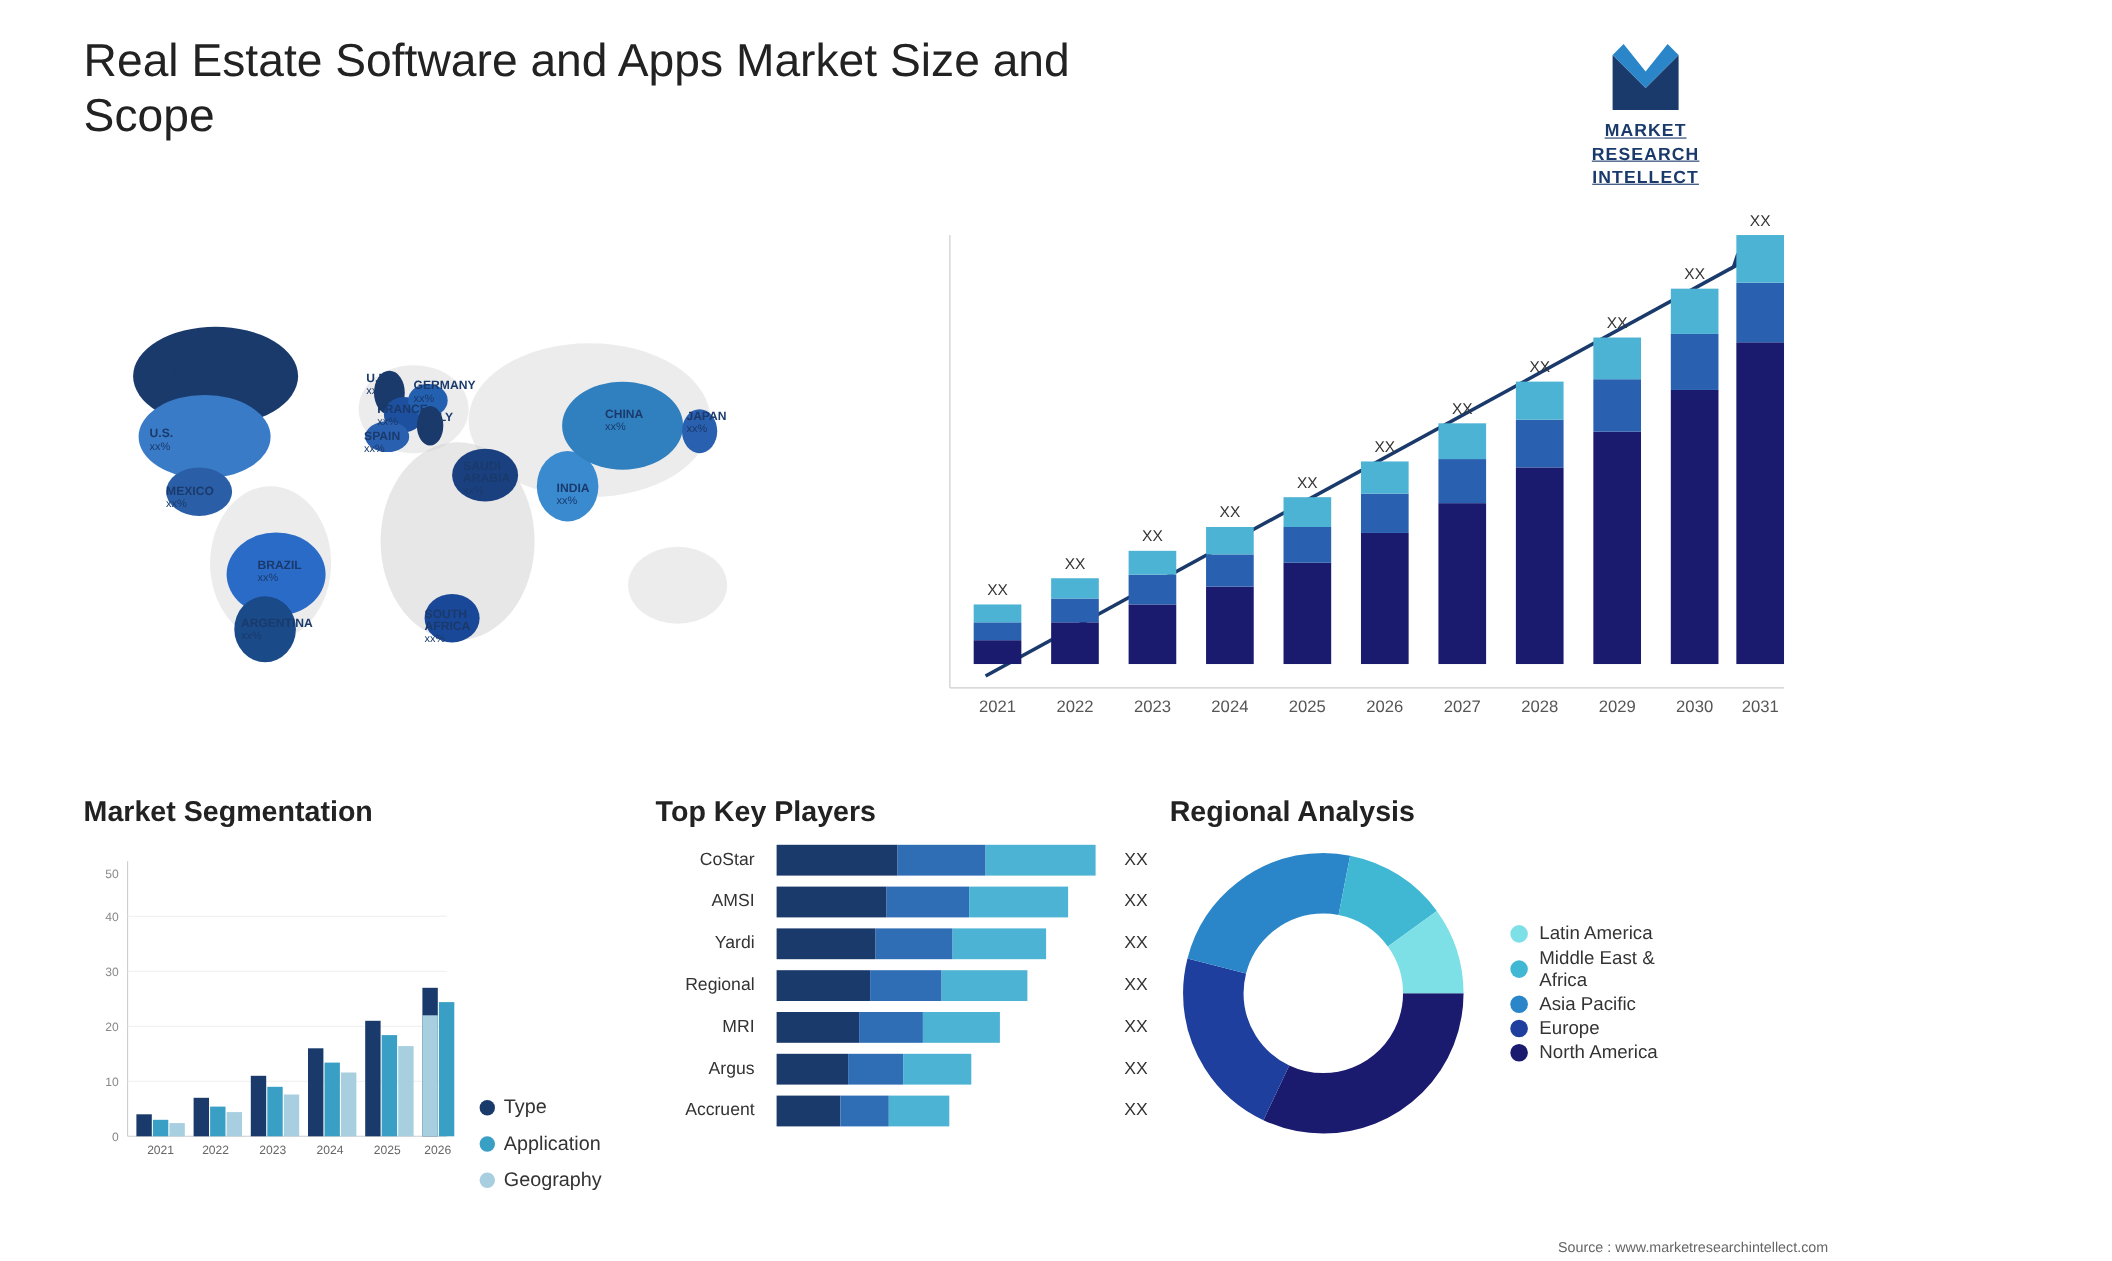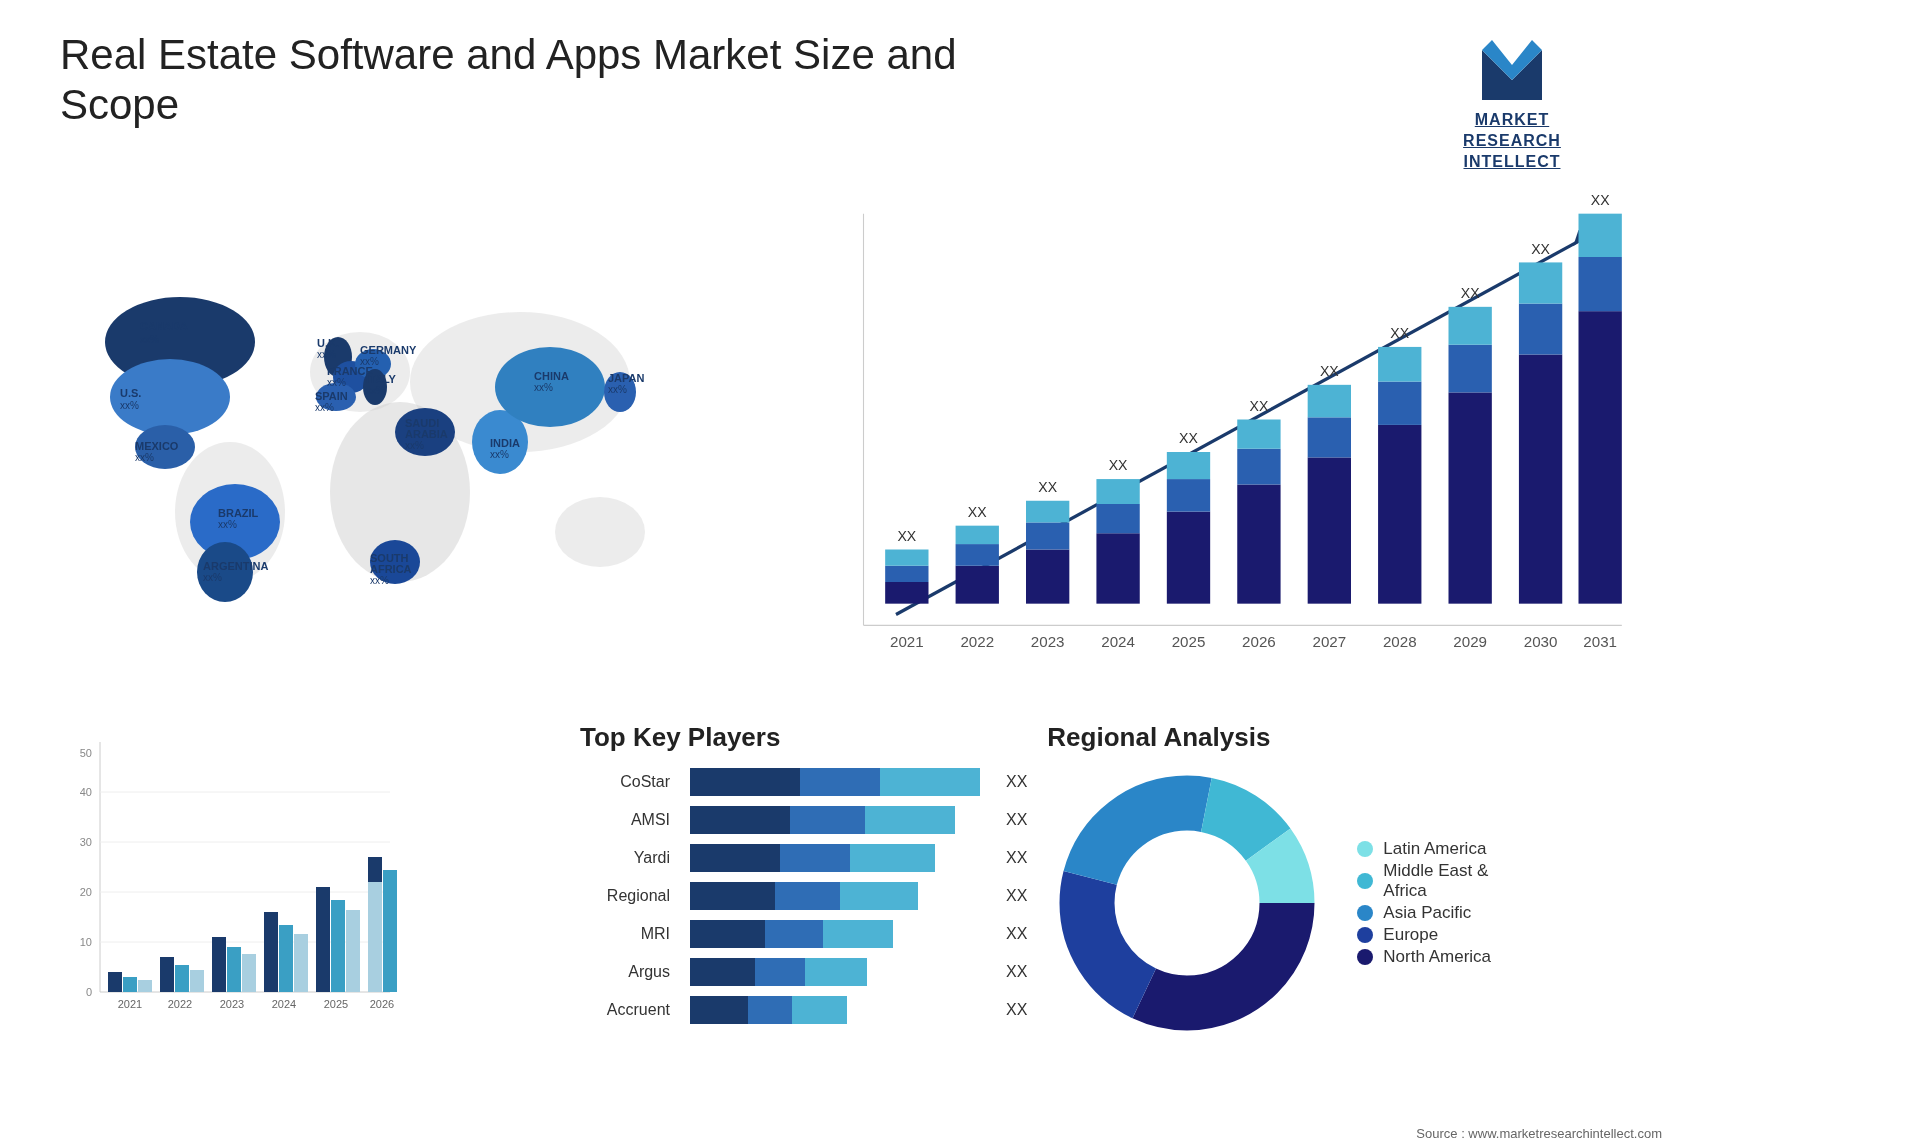--- a/index.html
+++ b/index.html
@@ -7,21 +7,21 @@
       width: 1920px;
       height: 1146px;
       background: #ffffff;
       font-family: 'Arial', sans-serif;
       overflow: hidden;
     }
 
     .page-container {
       width: 1722px;
       height: 1146px;
-      padding: 30px 60px;
+      padding: 30px 76px;
       position: relative;
     }
 
     
     .header {
       display: flex;
       justify-content: space-between;
       align-items: flex-start;
       margin-bottom: 20px;
     }
@@ -430,20 +430,21 @@
         <text x="620" y="420" text-anchor="middle" font-size="14" fill="#555">2029</text>
         <text x="685" y="420" text-anchor="middle" font-size="14" fill="#555">2030</text>
         <text x="740" y="420" text-anchor="middle" font-size="14" fill="#555">2031</text>
       </svg>
     </div>
   </div>
 
   <div class="bottom-content">
 
     <div class="segmentation-section">
+      <h2 class="section-title">Market Segmentation</h2>
       <div class="seg-chart-container">
         <svg class="seg-svg" viewBox="0 0 340 300">
 
           <line x1="40" y1="10" x2="40" y2="260" stroke="#ccc" stroke-width="1"></line>
           <line x1="40" y1="260" x2="330" y2="260" stroke="#ccc" stroke-width="1"></line>
 
           <line x1="40" y1="210" x2="330" y2="210" stroke="#eee" stroke-width="1"></line>
           <line x1="40" y1="160" x2="330" y2="160" stroke="#eee" stroke-width="1"></line>
           <line x1="40" y1="110" x2="330" y2="110" stroke="#eee" stroke-width="1"></line>
           <line x1="40" y1="60" x2="330" y2="60" stroke="#eee" stroke-width="1"></line>
@@ -480,20 +481,34 @@
           <rect x="308" y="150" width="14" height="110" fill="#a8cfe0"></rect>
 
           <text x="70" y="276" text-anchor="middle" font-size="11" fill="#666">2021</text>
           <text x="120" y="276" text-anchor="middle" font-size="11" fill="#666">2022</text>
           <text x="172" y="276" text-anchor="middle" font-size="11" fill="#666">2023</text>
           <text x="224" y="276" text-anchor="middle" font-size="11" fill="#666">2024</text>
           <text x="276" y="276" text-anchor="middle" font-size="11" fill="#666">2025</text>
           <text x="322" y="276" text-anchor="middle" font-size="11" fill="#666">2026</text>
         </svg>
 
+        <div class="seg-legend">
+          <div class="legend-item">
+            <div class="legend-dot" style="background:#1a3a6b;"></div>
+            <span>Type</span>
+          </div>
+          <div class="legend-item">
+            <div class="legend-dot" style="background:#3a9fc4;"></div>
+            <span>Application</span>
+          </div>
+          <div class="legend-item">
+            <div class="legend-dot" style="background:#a8cfe0;"></div>
+            <span>Geography</span>
+          </div>
+        </div>
       </div>
     </div>
 
     <div class="players-section">
       <h2 class="section-title">Top Key Players</h2>
       <div style="margin-top:15px;">
 
         <div class="player-row">
           <span class="player-name">CoStar</span>
           <div class="player-bar-container">

